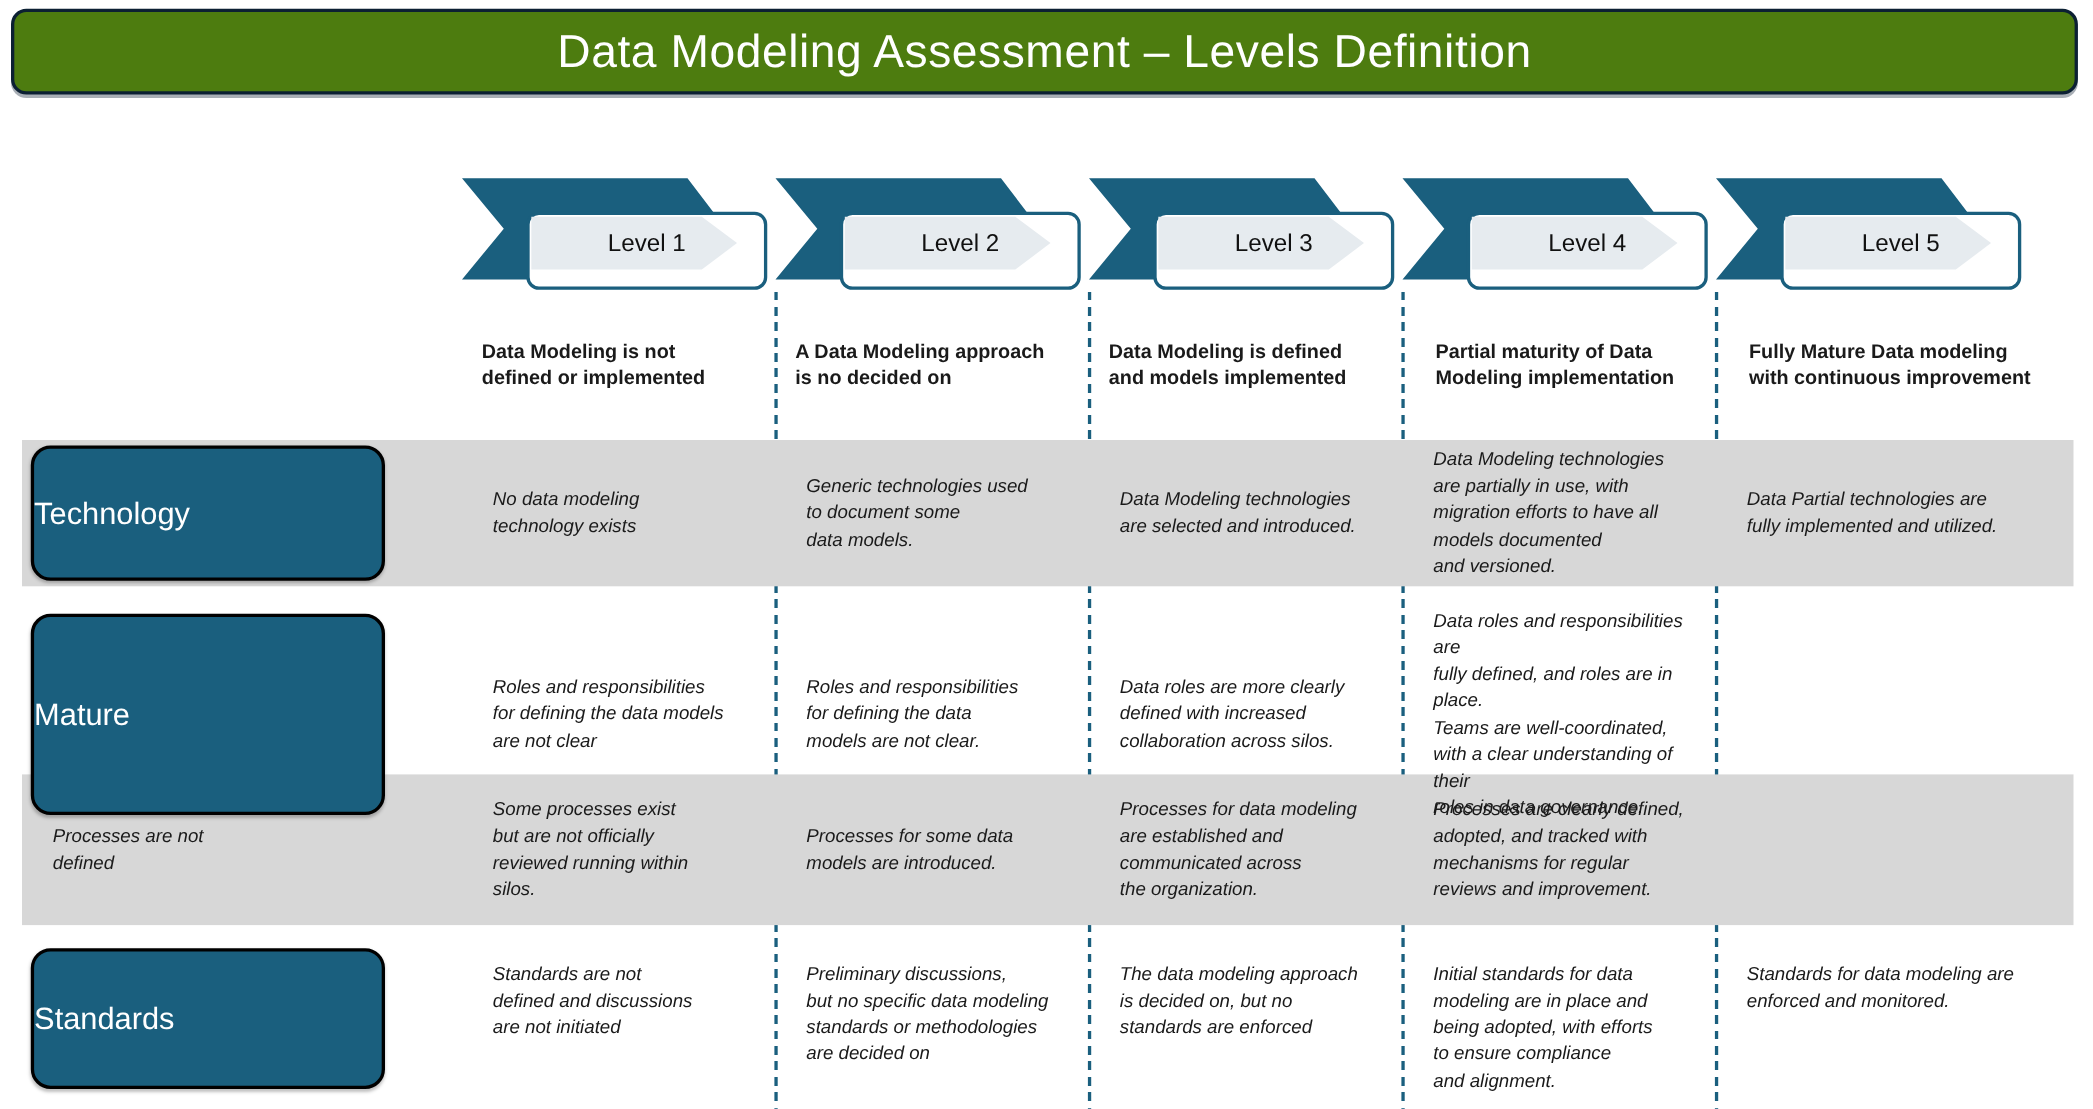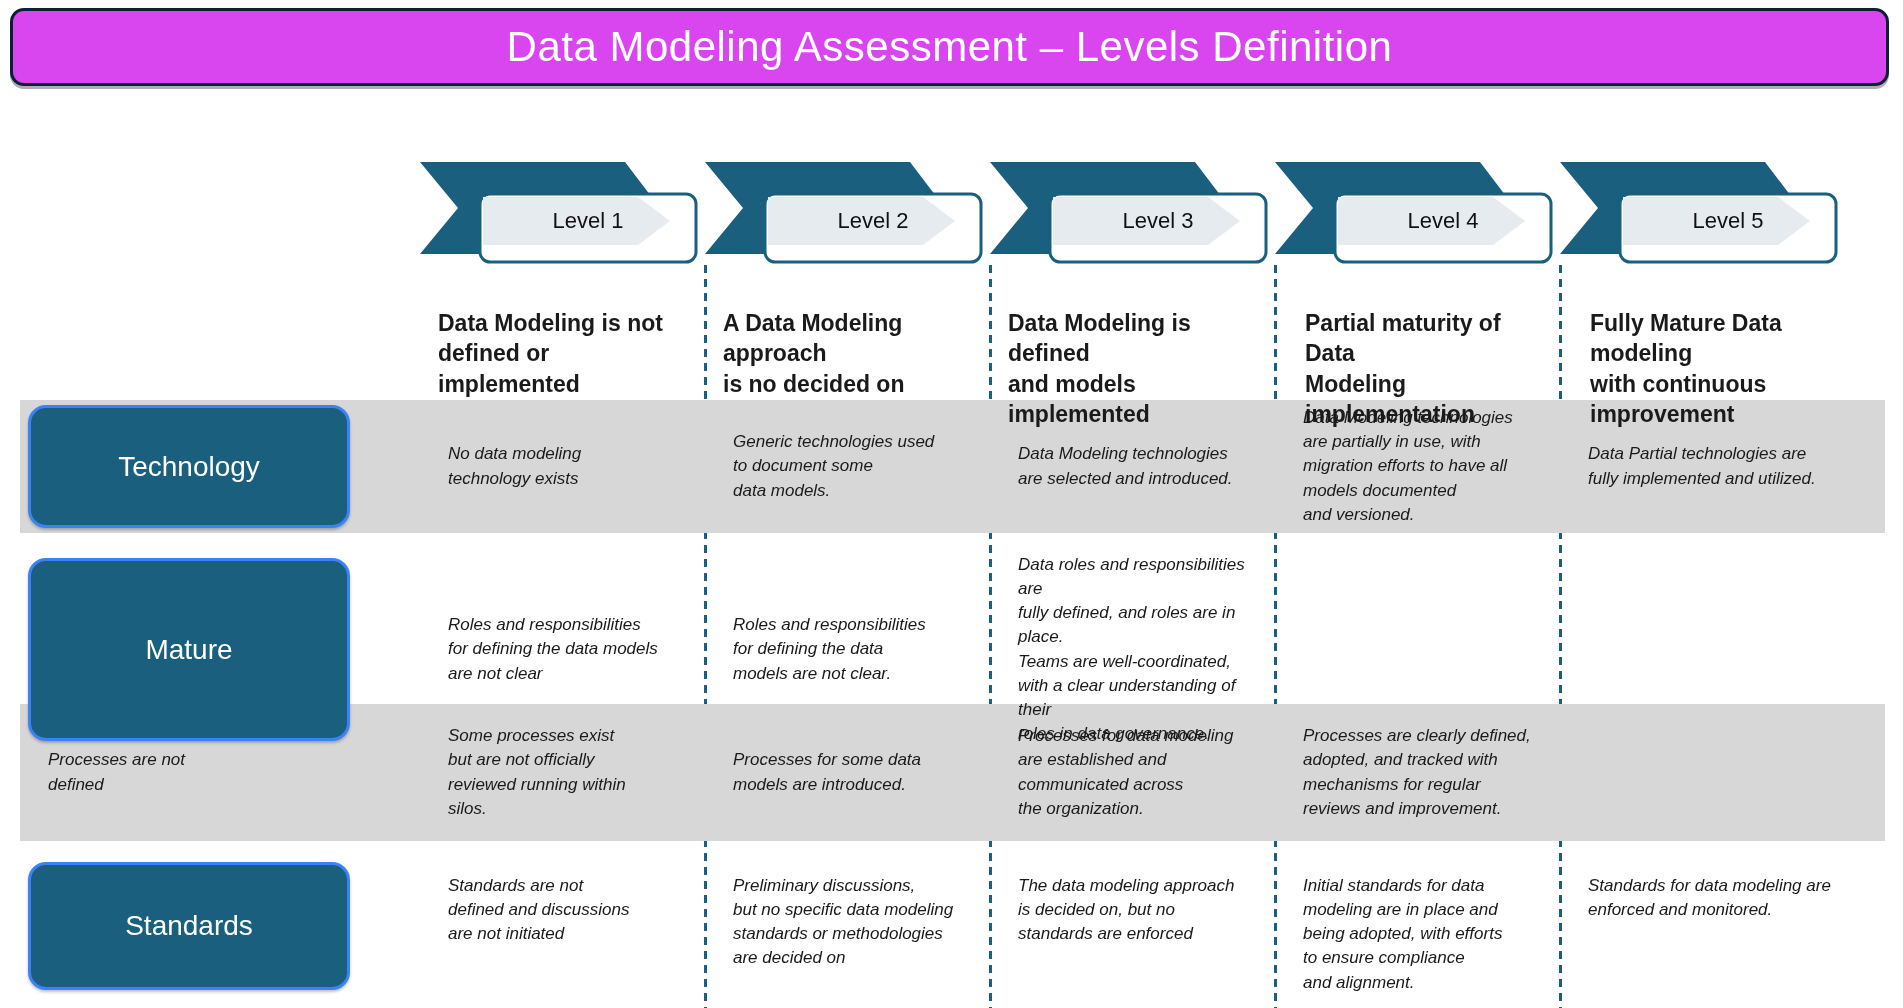--- a/index.html
+++ b/index.html
@@ -11,21 +11,21 @@
     font-family: "Liberation Sans", sans-serif;
     color: #1a1a1a;
     overflow: hidden;
   }
 
   
   .title-banner {
     position: absolute;
     left: 10px; top: 8px;
     width: 1879px; height: 78px;
-    background: #d946ef;
+    background: #4d7c0f;
     border: 3px solid #0C2033;
     border-radius: 14px;
     display: flex; align-items: center; justify-content: center;
     box-shadow: 0 3px 0 rgba(10,25,45,0.35);
   }
   .title-banner span {
     color: #ffffff;
     font-size: 42px;
     letter-spacing: 0.5px;
   }
@@ -52,42 +52,42 @@
     display: flex; align-items: center; justify-content: center;
     font-size: 22px;
     color: #111111;
   }
 
   
   .desc-row { height: 92px; }
   .level-desc {
     padding: 40px 8px 0 18px;
     font-weight: bold;
-    font-size: 23px;
+    font-size: 18px;
     line-height: 1.32;
     white-space: pre-line;
   }
   .desc-c3, .desc-c4 { text-align: left; padding-left: 30px; }
 
   
   .band { align-items: stretch; }
   .band.gray { background: #D7D7D7; }
   .band.tech  { margin-top: 40px; height: 133px; }
   .band.people { margin-top: 20px; height: 137px; }
   .band.process { margin-top: 14px; height: 137px; }
   .band.standards { margin-top: 16px; height: 151px; }
 
   .row-label-cell { display: flex; align-items: center; }
   .row-label-box {
     width: 322px; height: calc(100% - 10px);
     margin-left: 8px;
     background: #1A5F7E;
-    border: 3px solid #3b82f6;
+    border: 3px solid #000000;
     border-radius: 18px;
-    display: flex; align-items: center; justify-content: center;
+    display: flex; align-items: center; justify-content: flex-start;
     box-shadow: 0 2px 3px rgba(0,0,0,0.25);
   }
   .band.standards .row-label-box { height: 128px; align-self: flex-start; margin-top: 5px; }
   .row-label-box span { color: #ffffff; font-size: 28px; }
 
   .cell {
     display: flex; align-items: center;
     padding: 0 10px 0 28px;
     font-size: 17px;
     line-height: 1.42;
@@ -212,20 +212,23 @@
       <div class="row-label-box">
         <span>Mature</span>
       </div>
     </div>
     <div class="cell">Roles and responsibilities
 for defining the data models
 are not clear</div>
     <div class="cell">Roles and responsibilities
 for defining the data
 models are not clear.</div>
+    <div class="cell">Data roles are more clearly
+defined with increased
+collaboration across silos.</div>
     <div class="cell">Data roles and responsibilities are
 fully defined, and roles are in place.
 Teams are well-coordinated,
 with a clear understanding of their
 roles in data governance.</div>
   </div>
 
   <div class="grid-row band gray process">
     <div class="cell">Processes are not
 defined</div>

